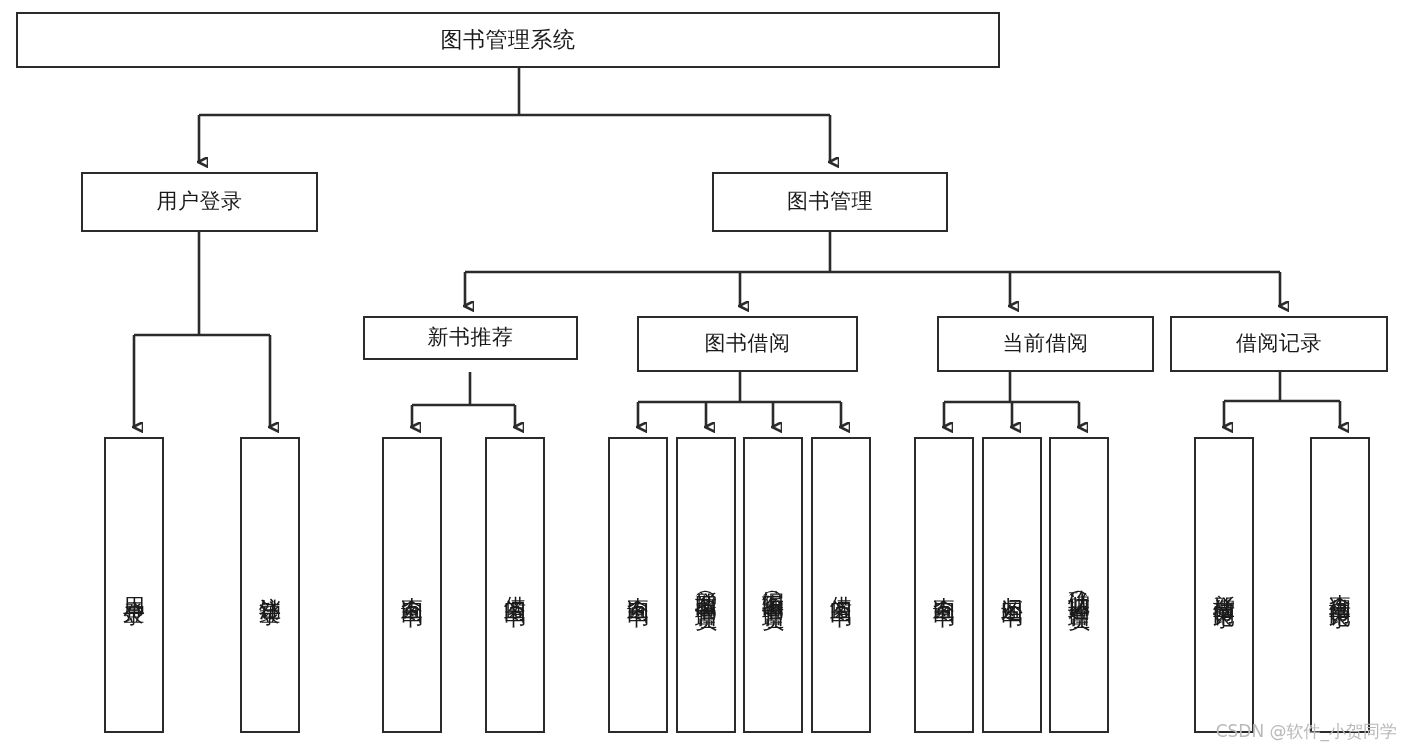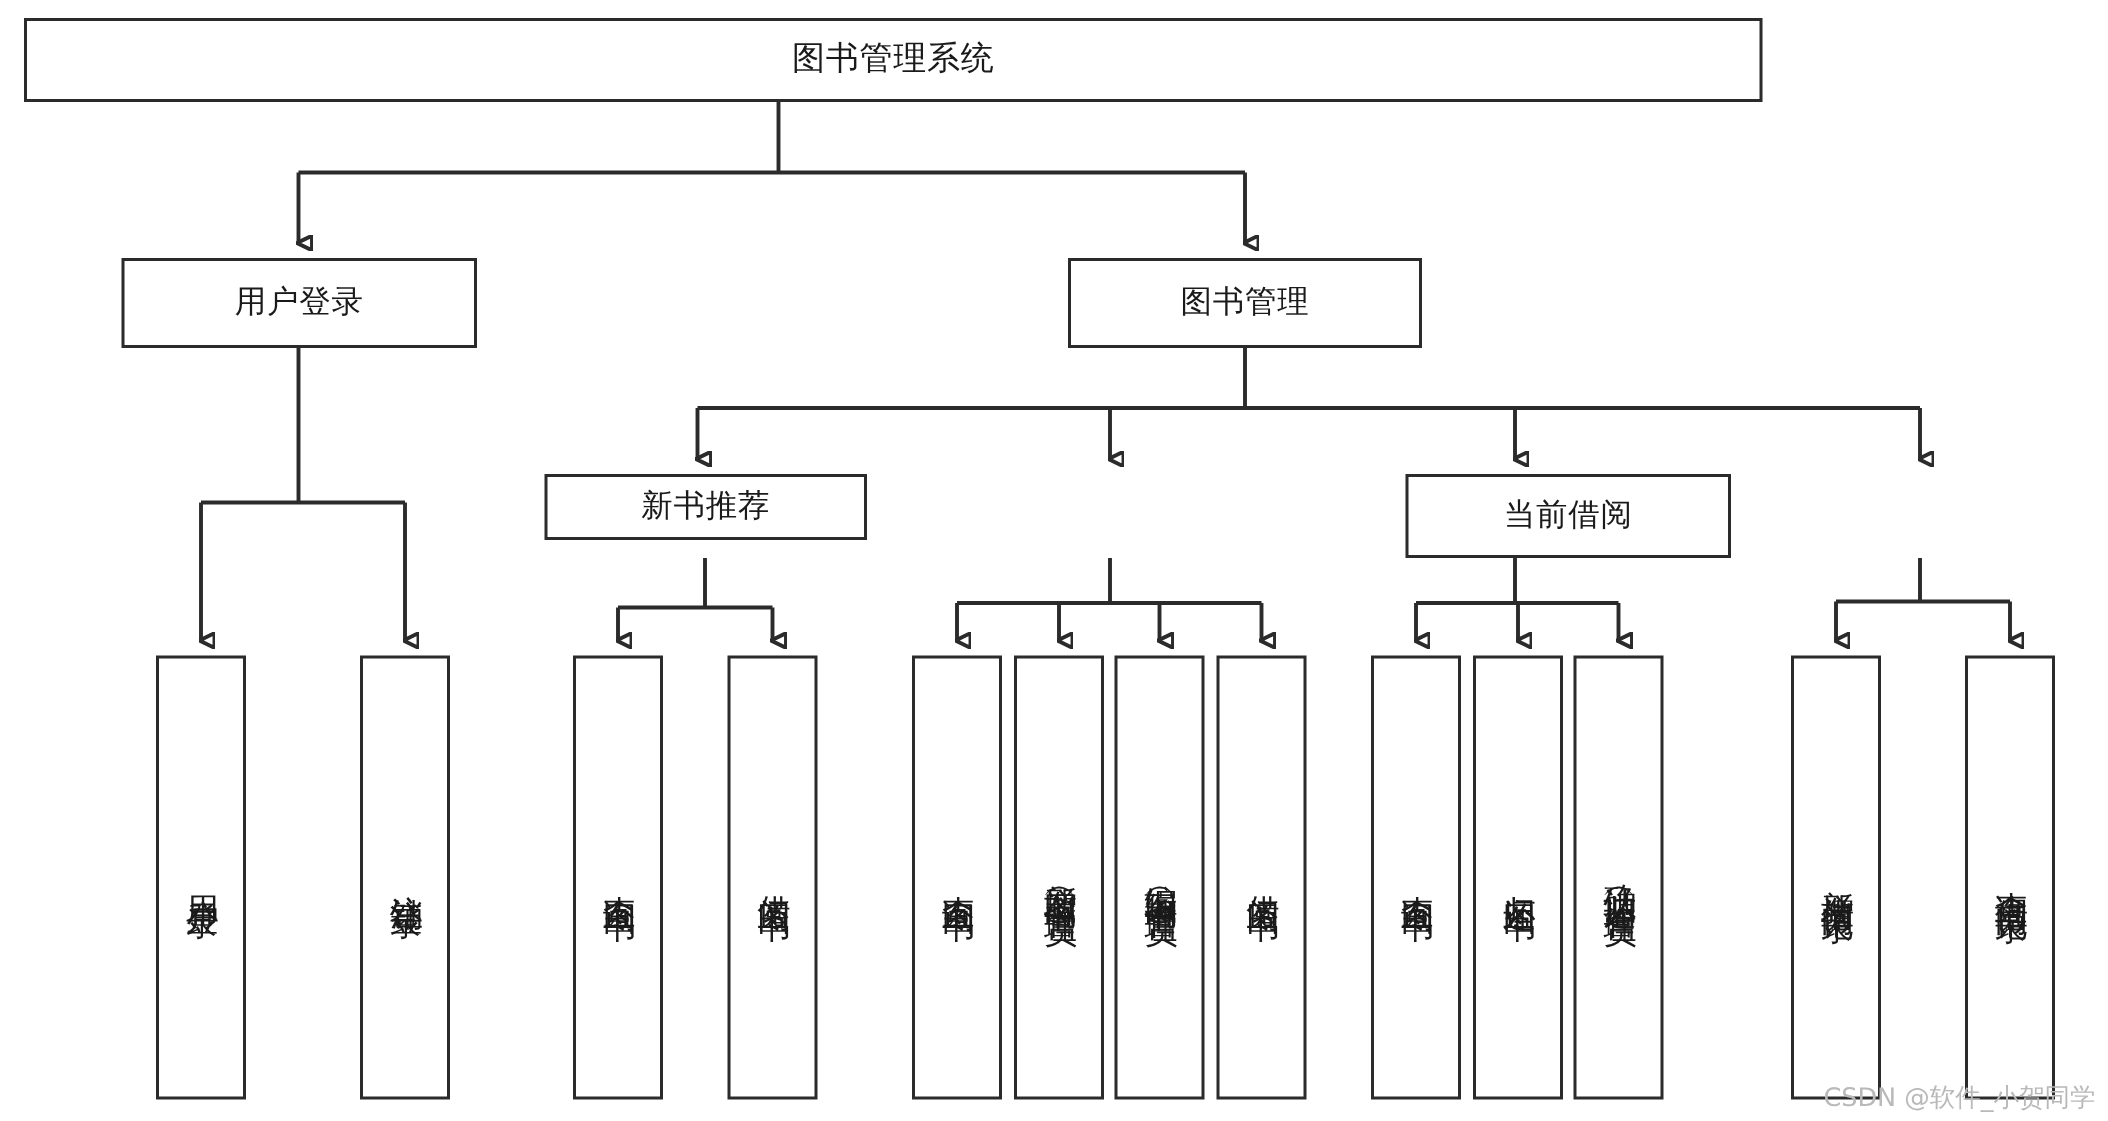--- a/index.html
+++ b/index.html
@@ -100,36 +100,42 @@
     <line x1="944" y1="402" x2="944" y2="427" marker-end="url(#arrow)"></line>
     <line x1="1012" y1="402" x2="1012" y2="427" marker-end="url(#arrow)"></line>
     <line x1="1079" y1="402" x2="1079" y2="427" marker-end="url(#arrow)"></line>
 
     <line x1="1280" y1="372" x2="1280" y2="401"></line>
     <line x1="1224" y1="401" x2="1340" y2="401"></line>
     <line x1="1224" y1="401" x2="1224" y2="427" marker-end="url(#arrow)"></line>
     <line x1="1340" y1="401" x2="1340" y2="427" marker-end="url(#arrow)"></line>
   </svg>
 
-  <div class="node h-node root" style="left:16px;top:12px;width:1159px;height:56px;">
+  <div class="node h-node root" style="left:16px;top:12px;width:984px;height:56px;">
     <span class="lbl">图书管理系统</span>
   </div>
 
   <div class="node h-node" style="left:81px;top:172px;width:237px;height:60px;">
     <span class="lbl">用户登录</span>
   </div>
   <div class="node h-node" style="left:712px;top:172px;width:236px;height:60px;align-items:center;">
     <span class="lbl">图书管理</span>
   </div>
 
   <div class="node h-node" style="left:363px;top:316px;width:215px;height:44px;">
     <span class="lbl">新书推荐</span>
   </div>
+  <div class="node h-node" style="left:637px;top:316px;width:221px;height:56px;">
+    <span class="lbl">图书借阅</span>
+  </div>
   <div class="node h-node" style="left:937px;top:316px;width:217px;height:56px;">
     <span class="lbl">当前借阅</span>
+  </div>
+  <div class="node h-node" style="left:1170px;top:316px;width:218px;height:56px;">
+    <span class="lbl">借阅记录</span>
   </div>
 
   <div class="node v-node" style="left:104px;top:437px;width:60px;height:296px;">
     <span class="lbl">用户登录</span>
   </div>
   <div class="node v-node" style="left:240px;top:437px;width:60px;height:296px;">
     <span class="lbl">注销登录</span>
   </div>
 
   <div class="node v-node" style="left:382px;top:437px;width:60px;height:296px;">

